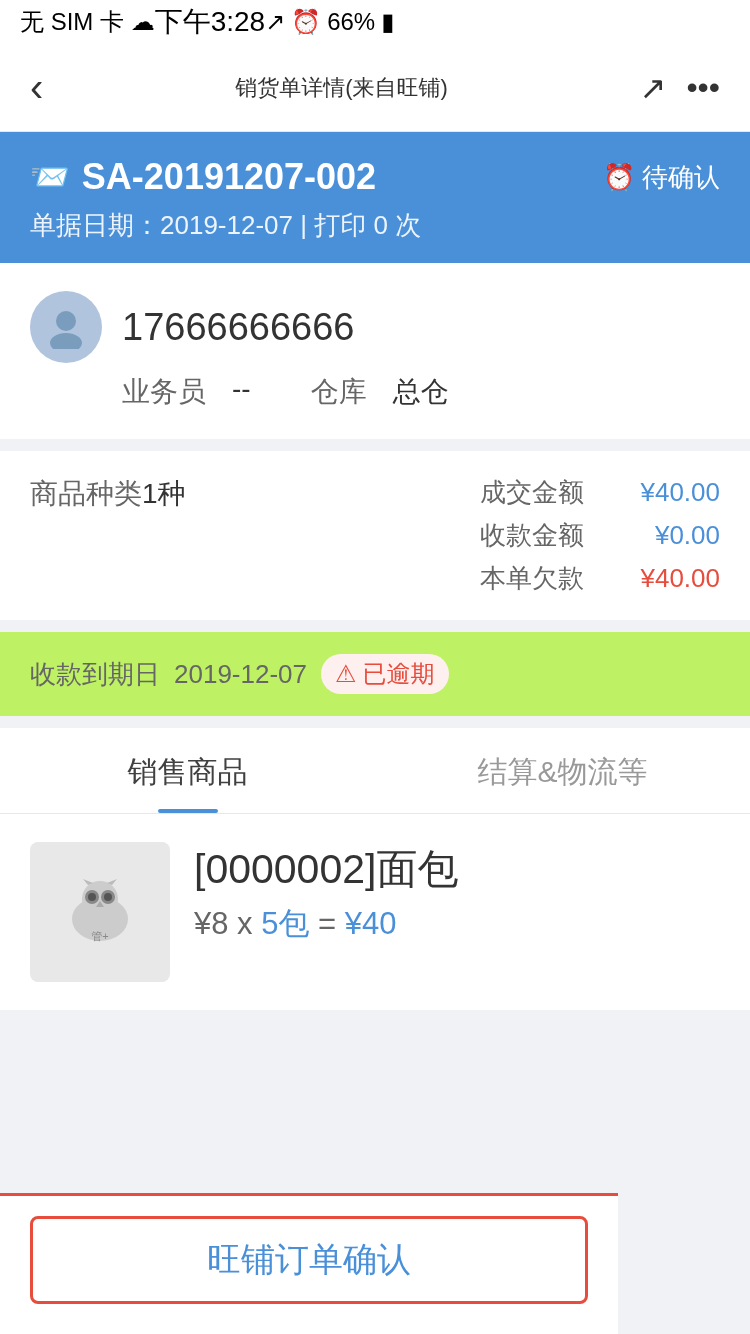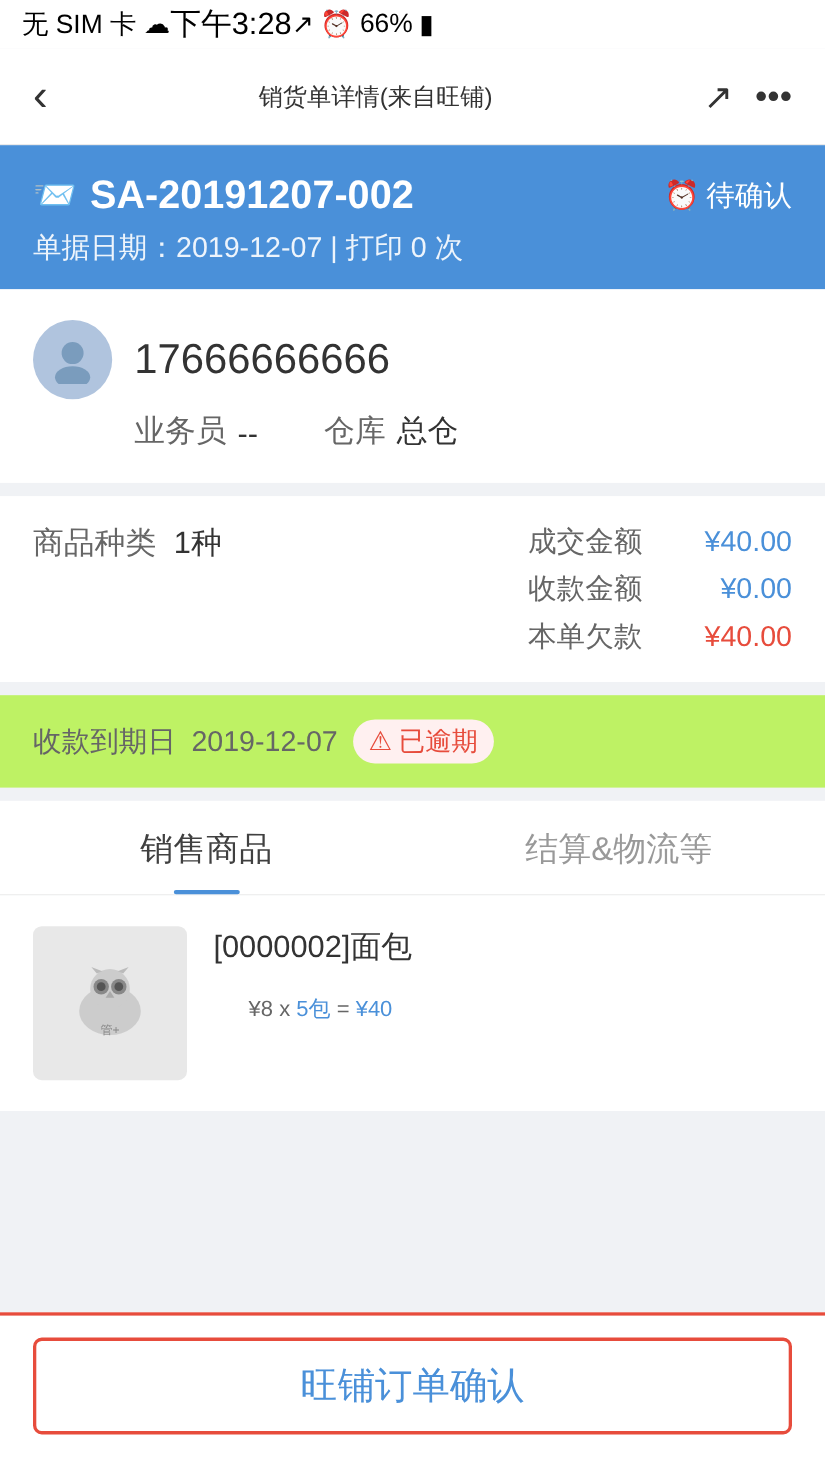--- a/index.html
+++ b/index.html
@@ -113,34 +113,34 @@
       margin-bottom: 14px;
     }
     .customer-meta {
       display: flex;
       align-items: center;
       padding-left: 92px;
       font-size: 28px;
       color: #666;
       gap: 60px;
     }
-    .meta-item { display: flex; align-items: flex-end; gap: 10px; }
+    .meta-item { display: flex; align-items: flex-start; gap: 26px; }
     .meta-label { color: #666; }
     .meta-value { color: #333; }
 
     
     .summary-section {
       background: #fff;
       padding: 24px 30px;
       margin-bottom: 12px;
       display: flex;
       justify-content: space-between;
       align-items: flex-start;
     }
-    .summary-left { font-size: 28px; color: #666; display: flex; align-items: flex-start; gap: 16px; }
+    .summary-left { font-size: 28px; color: #666; display: flex; align-items: flex-start; }
     .summary-left-label { color: #666; }
     .summary-left-value { color: #333; font-size: 28px; }
     .summary-right { text-align: right; }
     .summary-row { display: flex; justify-content: flex-end; align-items: center; gap: 36px; margin-bottom: 8px; font-size: 26px; }
     .summary-row:last-child { margin-bottom: 0; }
     .amount-label { color: #666; }
     .amount-value { color: #4A90D9; min-width: 100px; text-align: right; }
     .amount-value.red { color: #e74c3c; }
 
     
@@ -213,45 +213,44 @@
       background: #e8e8e8;
       border-radius: 8px;
       display: flex;
       align-items: center;
       justify-content: center;
       flex-shrink: 0;
       overflow: hidden;
     }
     .product-info { flex: 1; }
     .product-name {
-      font-size: 28px;
+      font-size: 41px;
       color: #333;
-      margin-bottom: 24px;
+      margin-bottom: 6px;
     }
     .product-price {
-      font-size: 20px;
+      font-size: 31px;
       color: #666;
-      margin-left: 32px;
     }
     .price-qty { color: #4A90D9; }
     .price-total { color: #4A90D9; font-weight: 500; }
 
     
     .bottom-spacer {
       background: #f0f2f5;
       flex: 1;
       min-height: 200px;
     }
 
     
     .bottom-bar {
       position: fixed;
       bottom: 0;
       left: 0;
-      width: 750px;
+      width: 618px;
       background: #fff;
       padding: 20px 30px 30px;
       border-top: 3px solid #e74c3c;
     }
     .confirm-btn {
       width: 100%;
       height: 88px;
       border: 3px solid #e74c3c;
       border-radius: 8px;
       background: #fff;

